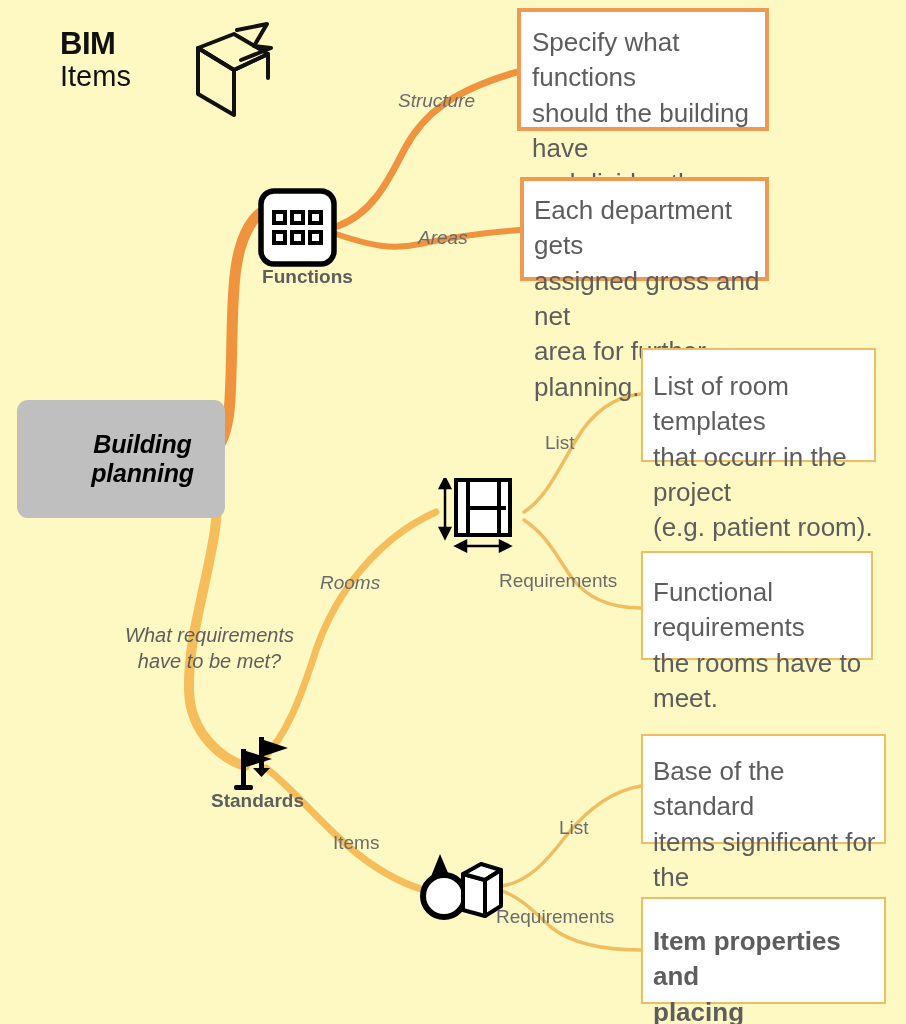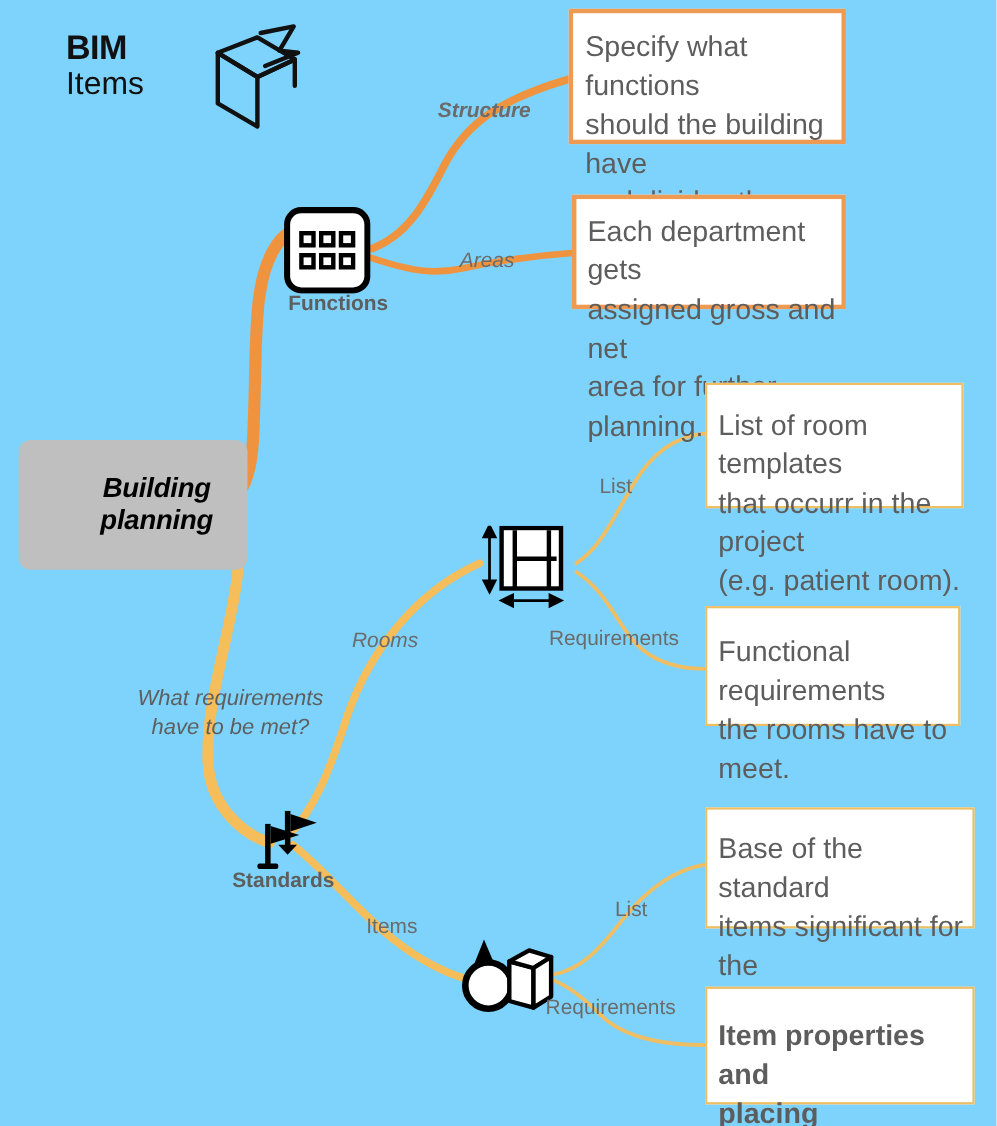--- a/index.html
+++ b/index.html
@@ -11,21 +11,21 @@
     width: 906px;
     height: 1024px;
     font-family: "Liberation Sans", sans-serif;
     overflow: hidden;
     position: relative;
   }
   #canvas {
     position: relative;
     width: 906px;
     height: 1024px;
-    background: #7dd3fc;
+    background: #fef9c3;
   }
   svg.layer {
     position: absolute;
     left: 0;
     top: 0;
     width: 906px;
     height: 1024px;
     pointer-events: none;
   }
   .node-abs { position: absolute; }
@@ -102,21 +102,21 @@
   #cap-standards { left: 180px; top: 790px; width: 155px; }
 
   
   .sub-label {
     position: absolute;
     font-size: 19px;
     color: #6b6b6b;
     white-space: nowrap;
   }
   .sub-label.italic { font-style: italic; }
-  #lb-structure    { left: 398px; top: 90px; font-weight: bold; }
+  #lb-structure    { left: 398px; top: 90px; }
   #lb-areas        { left: 418px; top: 227px; }
   #lb-rooms        { left: 320px; top: 572px; }
   #lb-list-1       { left: 545px; top: 432px; }
   #lb-req-1        { left: 499px; top: 570px; }
   #lb-items        { left: 333px; top: 832px; }
   #lb-list-2       { left: 559px; top: 817px; }
   #lb-req-2        { left: 496px; top: 906px; }
 
   
   .textbox {

